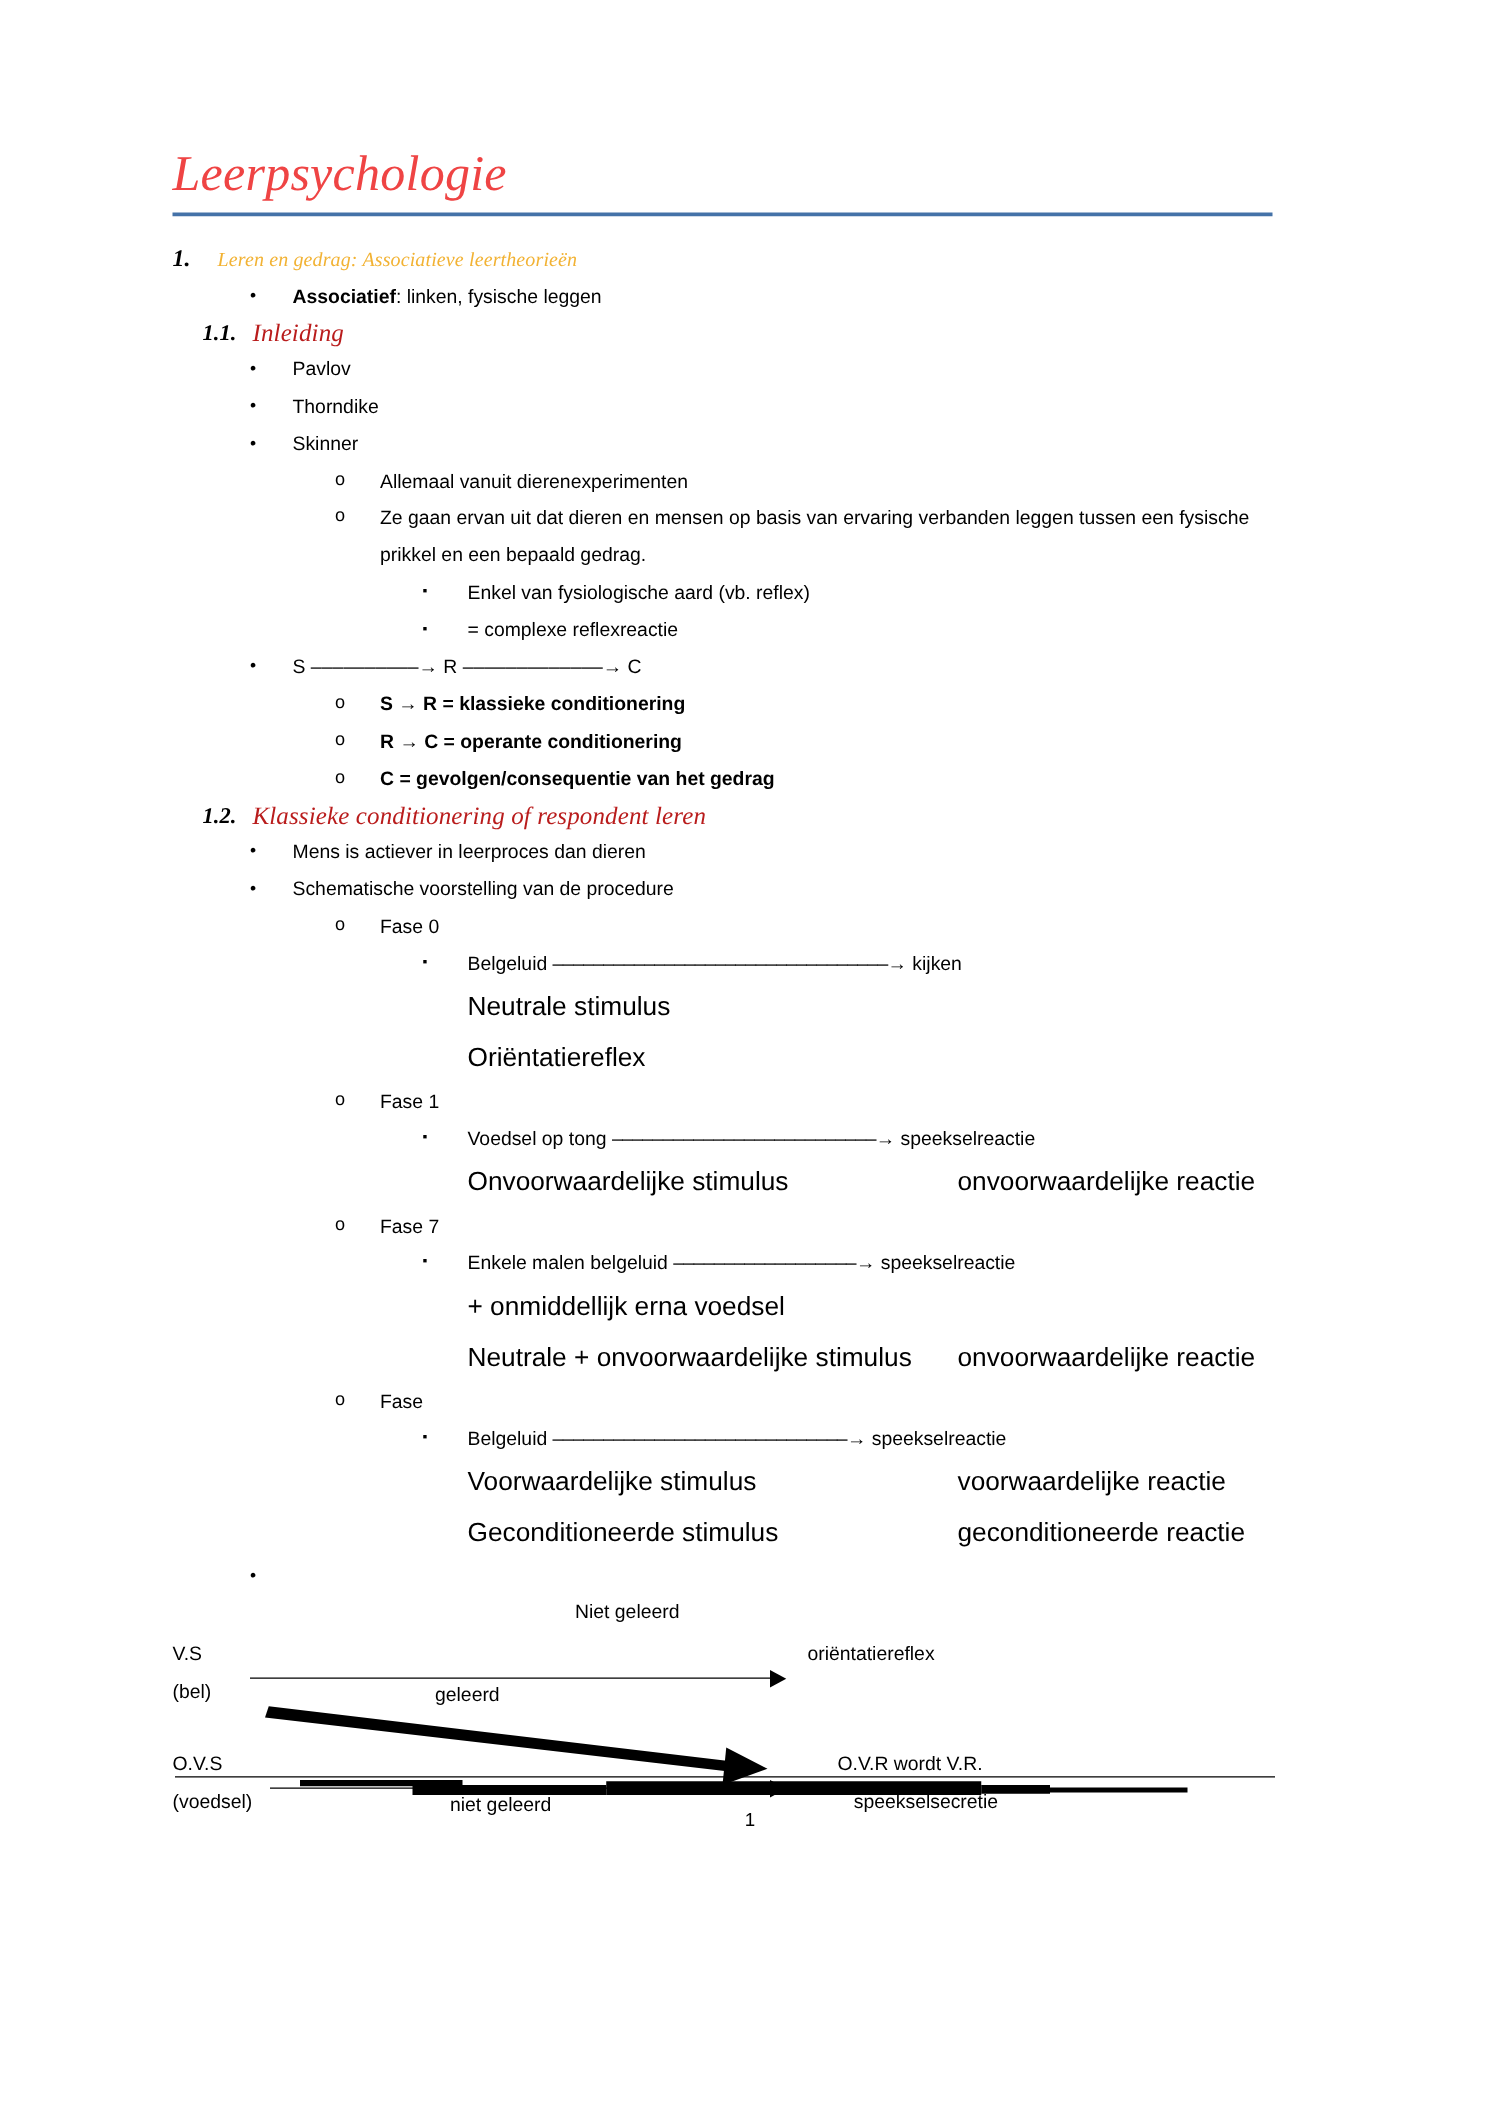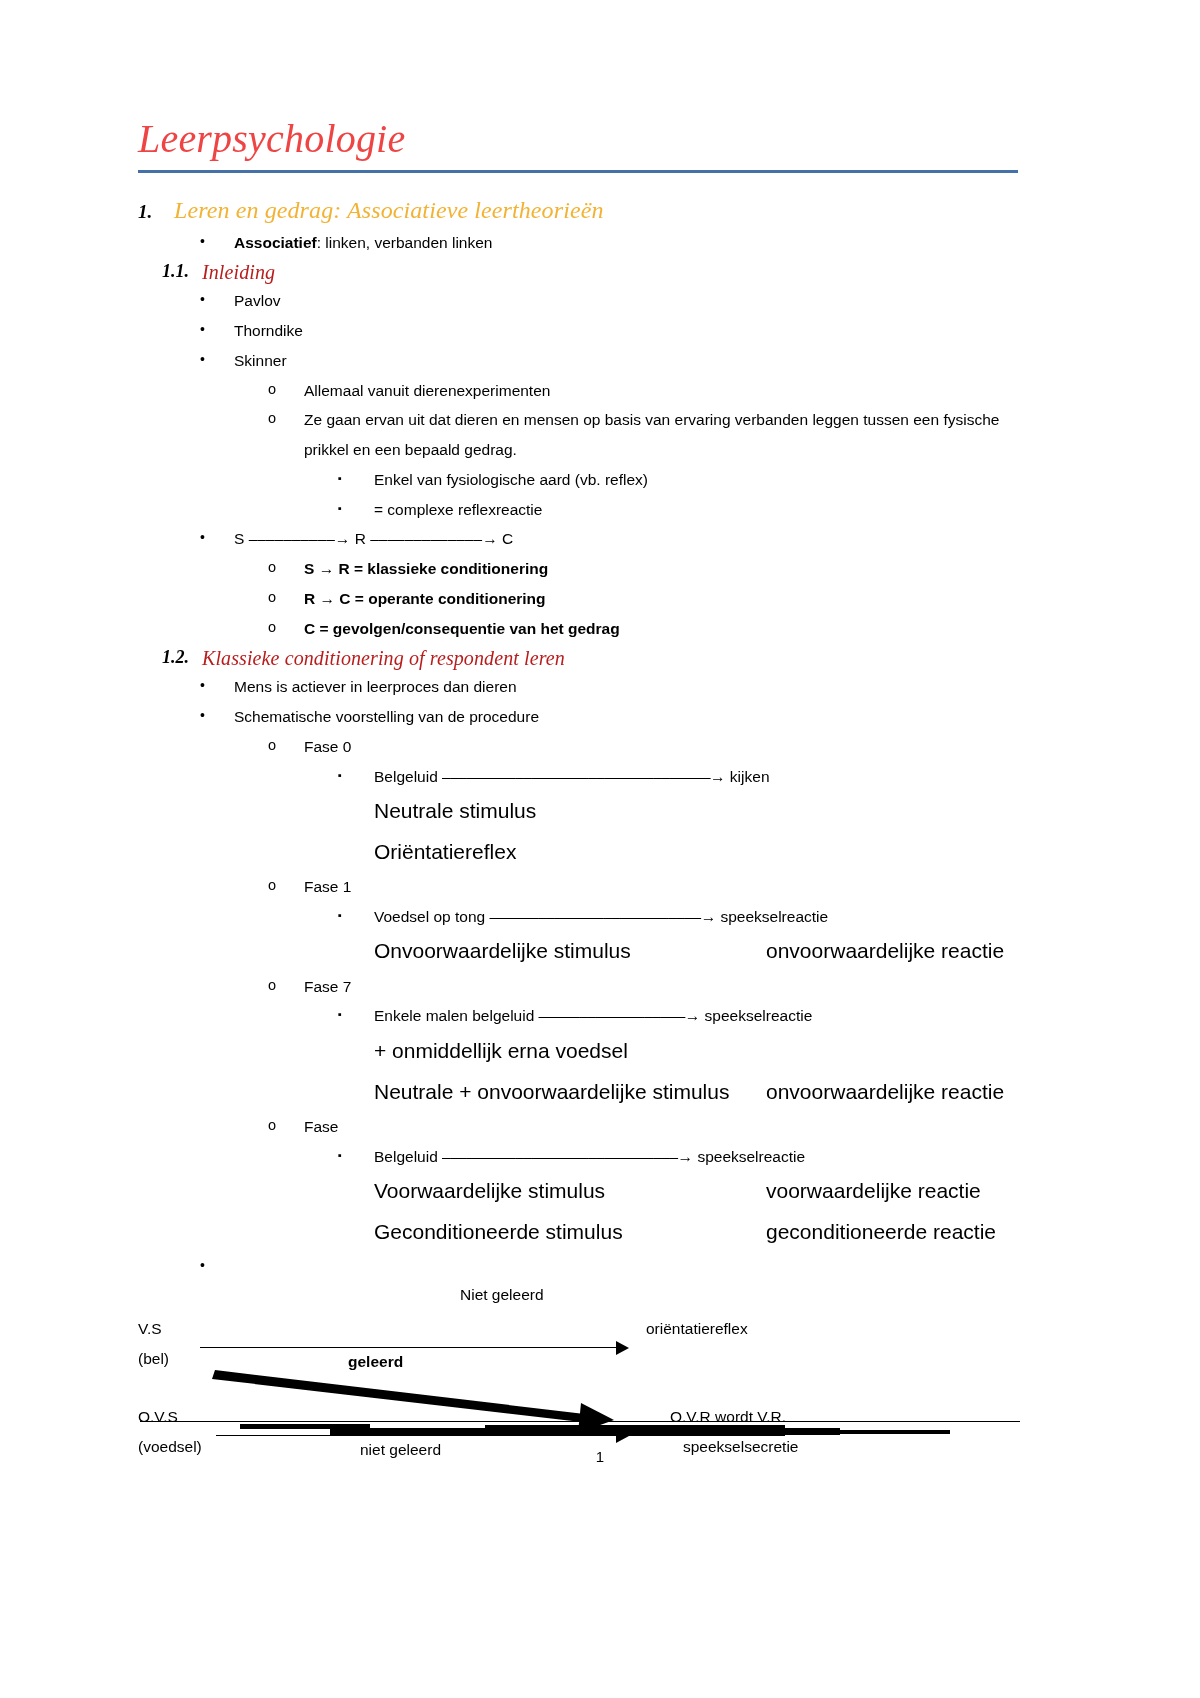--- a/index.html
+++ b/index.html
@@ -55,21 +55,21 @@
     font-style: italic;
     font-weight: bold;
     font-size: 19px;
     color: #000000;
     width: 36px;
     flex: 0 0 36px;
   }
   .h1-text {
     font-family: "Liberation Serif", serif;
     font-style: italic;
-    font-size: 24px;
+    font-size: 16px;
     color: #F2B233;
     letter-spacing: 0.1px;
   }
   .h2-row {
     display: flex;
     align-items: flex-start;
     margin: 4px 0 2px 0;
     padding-left: 24px;
   }
   .h2-num {
@@ -185,21 +185,21 @@
     <h1 class="doc-title">Leerpsychologie</h1>
     <div class="title-rule"></div>
 
     <div class="h1-row">
       <span class="h1-num">1.</span>
       <span class="h1-text">Leren en gedrag: Associatieve leertheorieën</span>
     </div>
 
     <div class="li lvl1">
       <span class="mark">•</span>
-      <span class="txt"><span class="bold">Associatief</span><span>: linken, verbanden linken</span></span>
+      <span class="txt"><span class="bold">Associatief</span><span>: linken, fysische leggen</span></span>
     </div>
 
     <div class="h2-row">
       <span class="h2-num">1.1.</span>
       <span class="h2-text">Inleiding</span>
     </div>
 
     <div class="li lvl1">
       <span class="mark">•</span>
       <span class="txt">Pavlov</span>
@@ -331,21 +331,21 @@
       <span class="mark">•</span>
     </div>
 
     <div class="schematic">
       <span class="sch-label" style="left:322px; top:0px;">Niet geleerd</span>
 
       <span class="sch-label" style="left:0px; top:34px;">V.S</span>
       <span class="sch-label" style="left:0px; top:64px;">(bel)</span>
       <div class="sch-line" style="left:62px; top:62px; width:418px;"></div>
       <div class="sch-head" style="left:478px; top:56px;"></div>
-      <span class="sch-label" style="left:210px; top:67px; font-weight:bold;">geleerd</span>
+      <span class="sch-label" style="left:210px; top:67px; font-weight:normal;">geleerd</span>
       <span class="sch-label" style="left:508px; top:34px;">oriëntatiereflex</span>
 
       <svg style="position:absolute; left:0px; top:80px;" width="520" height="70">
         <polygon points="77,5 455,50 452,58 74,14" fill="#000000"></polygon>
         <polygon points="443,38 476,55 440,68" fill="#000000"></polygon>
       </svg>
 
       <span class="sch-label" style="left:0px; top:122px;">O.V.S</span>
       <span class="sch-label" style="left:0px; top:152px;">(voedsel)</span>
       <div class="sch-line" style="left:78px; top:150px; width:402px;"></div>

